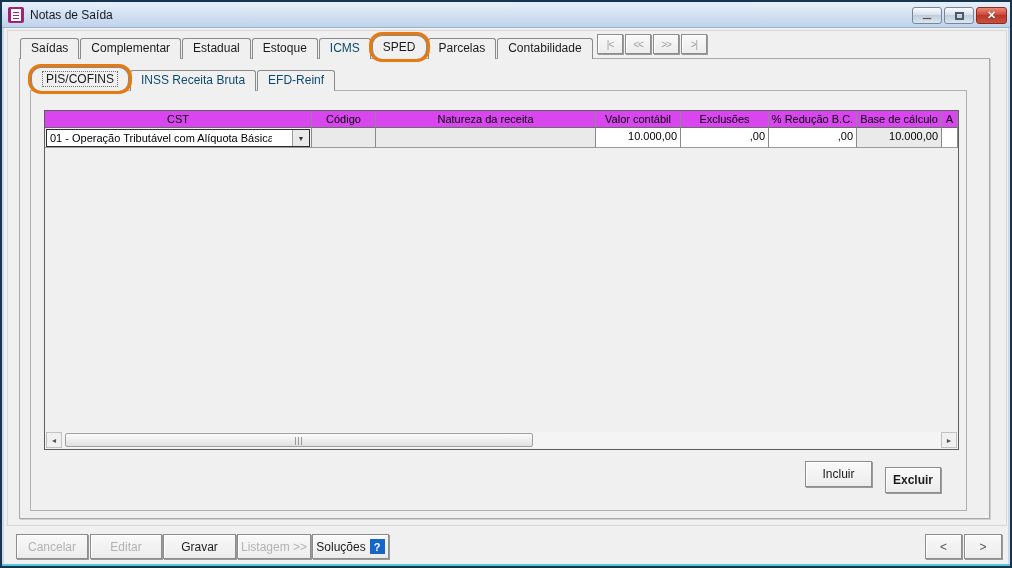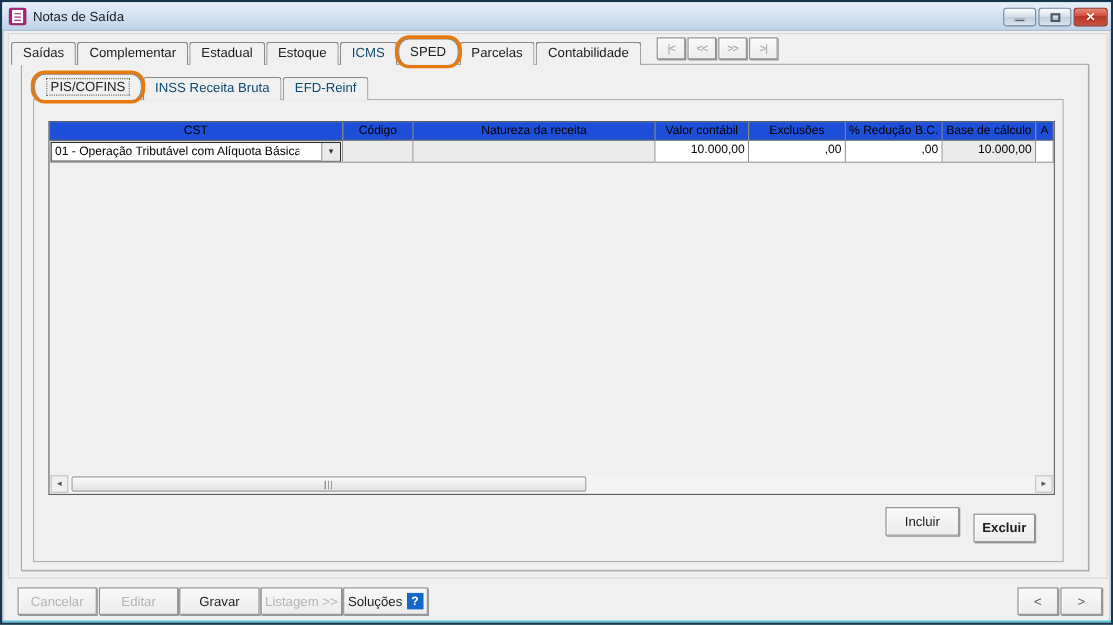--- a/index.html
+++ b/index.html
@@ -40,39 +40,39 @@
 
   
   .outer-frame{ position:absolute; left:5px; top:28px; width:1000px; height:496px; border:1px solid #d8d8d8; }
   .page1{ position:absolute; left:17px; top:56px; width:971px; height:461px;
           border:1px solid #a9a9a9; background:#f0f0f0; box-shadow:1px 1px 0 #d0d0d0; }
   .page2{ position:absolute; left:28px; top:88px; width:937px; height:421px;
           border:1px solid #b0b0b0; background:#f0f0f0; }
 
   
   .tabs{ position:absolute; display:flex; align-items:flex-end; z-index:6; }
-  .tabs-main{ left:8px; top:33px; height:24px; }
+  .tabs-main{ left:18px; top:33px; height:24px; }
   .tabs-sped{ left:29px; top:65px; height:24px; }
   .tab{
     height:21px; line-height:19px; padding:0 10px; font-size:12px; color:#1a1a1a;
     background:#f0f0f0; border:1px solid #8a8a8a; border-bottom:none;
     border-radius:3px 3px 0 0; margin-right:1px; white-space:nowrap; cursor:default;
   }
   .tab.selected{ height:24px; line-height:22px; position:relative; z-index:7;border-radius:10px; }
   .tab.disabled{ color:#0c4a6e; }
   .tab.highlight{ box-shadow:0 0 0 3px #e8790f; }
   .tab .focus{ border:1px dotted #6e6e6e; padding:0 3px;margin-top:20px; }
 
   
   .grid{ position:absolute; left:42px; top:108px; width:915px; height:340px;
          border:1px solid #5e5e5e; background:#f0f0f0; }
   .grid-header{ display:flex; height:17px; }
   .h-cell{
     font-size:11px; color:#000; text-align:center; line-height:16px;
-    background:#1d4ed8; border-right:1px solid #8a8a8a; border-bottom:1px solid #6a6a6a;
+    background:#d946ef; border-right:1px solid #8a8a8a; border-bottom:1px solid #6a6a6a;
     overflow:hidden; white-space:nowrap;
   }
   .grid-row{ display:flex; height:20px; }
   .c{ border-right:1px solid #8a8a8a; border-bottom:1px solid #9a9a9a; font-size:11px;
       overflow:hidden; white-space:nowrap; }
   .c.gray{ background:#eaeaea; }
   .c.white{ background:#fff; }
   .c.num{ text-align:right; padding:2px 3px 0 0; color:#000; }
   .w-cst{width:267px}.w-cod{width:64px}.w-nat{width:220px}.w-val{width:85px}
   .w-exc{width:88px}.w-red{width:88px}.w-base{width:85px}.w-ali{flex:1}

